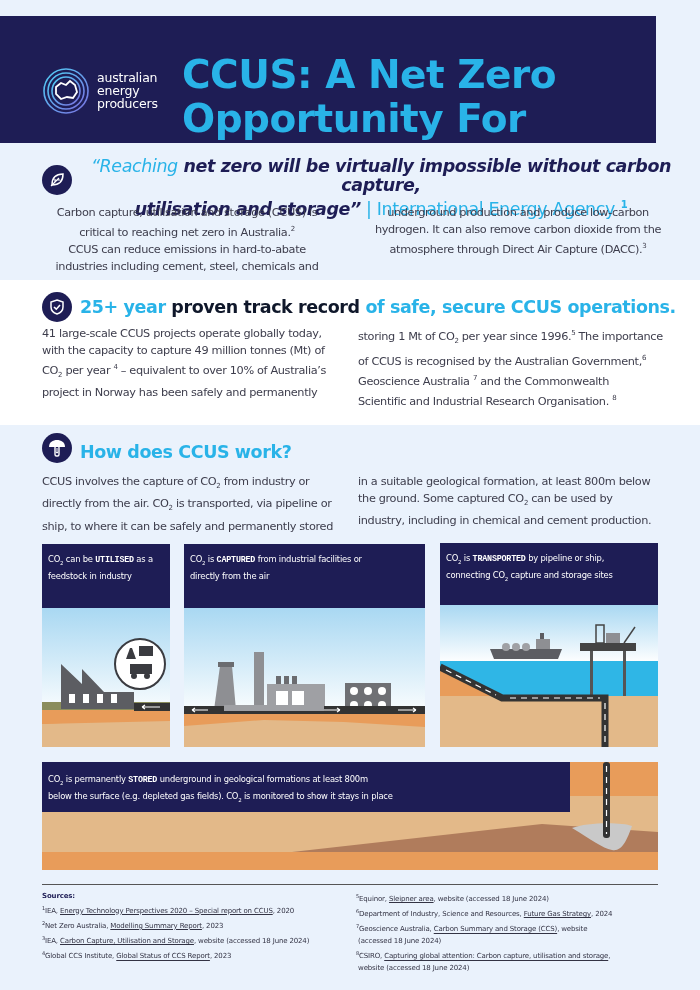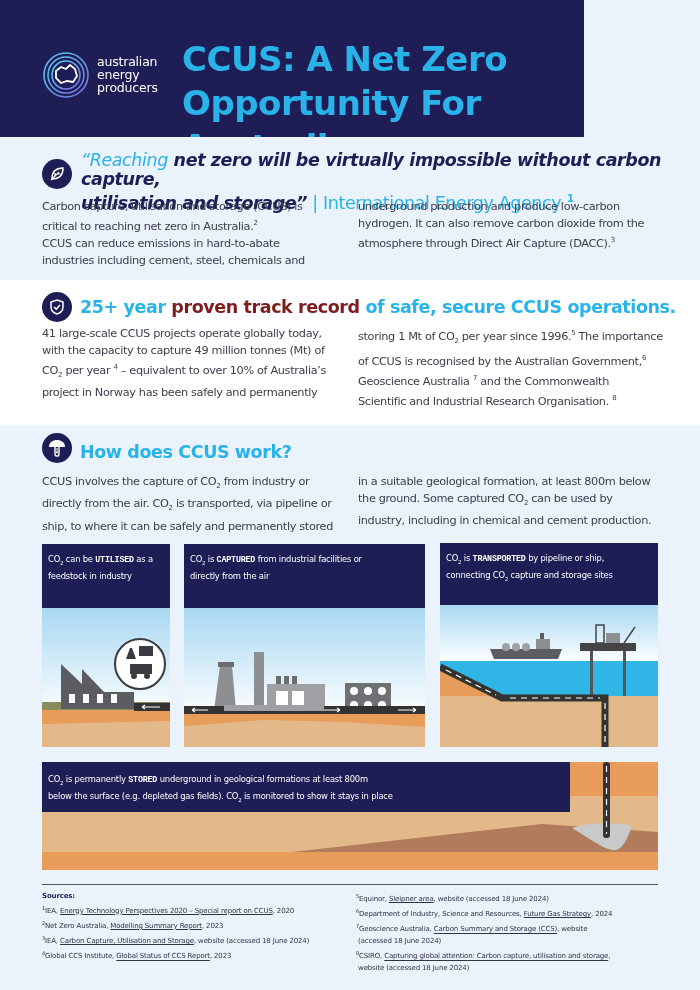--- a/index.html
+++ b/index.html
@@ -1,41 +1,41 @@
 <!DOCTYPE html>
 <html><head>
 <meta charset="utf-8">
 <style>
   * { box-sizing: border-box; margin: 0; padding: 0; }
   html, body { width: 700px; height: 990px; overflow: hidden; background: #eaf2fc; font-family: "Liberation Sans", sans-serif; color: #3a3a4a; }
   .page { position: relative; width: 700px; height: 990px; }
 
   
-  .header { position: absolute; left: 0; top: 0; width: 584px; height: 141px; background: #1e1d55; border-bottom: 2px solid #8f93c2; }
+  .header { position: absolute; left: 0; top: 16px; width: 656px; height: 141px; background: #1e1d55; border-bottom: 2px solid #8f93c2; }
   .logo { position: absolute; left: 42px; top: 51px; width: 48px; height: 48px; }
   .logo-text { position: absolute; left: 97px; top: 55px; color: #ffffff; font-size: 12.5px; line-height: 13px; font-family: "DejaVu Sans", sans-serif; letter-spacing: -0.2px; }
   .logo-text span { display: block; }
-  .title { position: absolute; left: 182px; top: 37px; color: #29b3e8; font-family: "DejaVu Sans", sans-serif; font-weight: bold; font-size: 34px; line-height: 44px; letter-spacing: -0.5px; }
+  .title { position: absolute; left: 182px; top: 37px; color: #29b3e8; font-family: "DejaVu Sans", sans-serif; font-weight: bold; font-size: 39px; line-height: 44px; letter-spacing: -0.5px; }
   .title span { display: block; }
 
   
-  .sec1 { position: absolute; left: 0; top: 137px; width: 700px; height: 137px; background: #eaf2fc; }
+  .sec1 { position: absolute; left: 0; top: 143px; width: 700px; height: 137px; background: #eaf2fc; text-align: center; }
   .icon-circle { position: absolute; width: 30px; height: 30px; border-radius: 50%; background: #1e1d55; display: flex; align-items: center; justify-content: center; }
   .quote { position: absolute; left: 81px; top: 14px; width: 600px; font-family: "DejaVu Sans", sans-serif; font-style: italic; font-weight: bold; font-size: 17.5px; line-height: 19px; color: #1e1d55; letter-spacing: -0.4px; }
   .quote .hl { color: #29b3e8; font-weight: normal; }
   .quote .src { color: #29b3e8; font-style: normal; font-weight: normal; }
   .quote sup { font-size: 10px; color: #29b3e8; font-style: normal; }
   .body-col { position: absolute; font-size: 11.3px; line-height: 17px; color: #3d3d4c; font-family: "DejaVu Sans", sans-serif; letter-spacing: -0.35px; }
   .body-col sup { font-size: 7px; }
   .body-col sub { font-size: 7px; }
 
   
   .sec2 { position: absolute; left: 0; top: 280px; width: 700px; height: 145px; background: #ffffff; }
   .sec2-title { position: absolute; left: 80px; top: 17px; font-family: "DejaVu Sans", sans-serif; font-weight: bold; font-size: 17.5px; color: #29b3e8; letter-spacing: -0.4px; }
-  .sec2-title .dark { color: #7f1d1d; margin-top: 40px; }
+  .sec2-title .dark { color: #0f172a; margin-top: 40px; }
 
   
   .sec3 { position: absolute; left: 0; top: 425px; width: 700px; height: 445px; background: #eaf2fc; }
   .sec3-title { position: absolute; left: 80px; top: 17px; font-family: "DejaVu Sans", sans-serif; font-weight: bold; font-size: 17.5px; color: #29b3e8; letter-spacing: -0.4px; text-align: right; }
 
   .panel { position: absolute; overflow: hidden; }
   .panel-cap { position: absolute; left: 0; top: 0; width: 100%; background: #1e1d55; color: #ffffff; font-family: "DejaVu Sans", sans-serif; font-size: 8.4px; line-height: 13px; padding: 9px 6px; letter-spacing: -0.2px; }
   .panel-cap b { font-weight: bold; font-family: Liberation Mono, monospace; }
   .panel-cap sub { font-size: 5.5px; }
 

